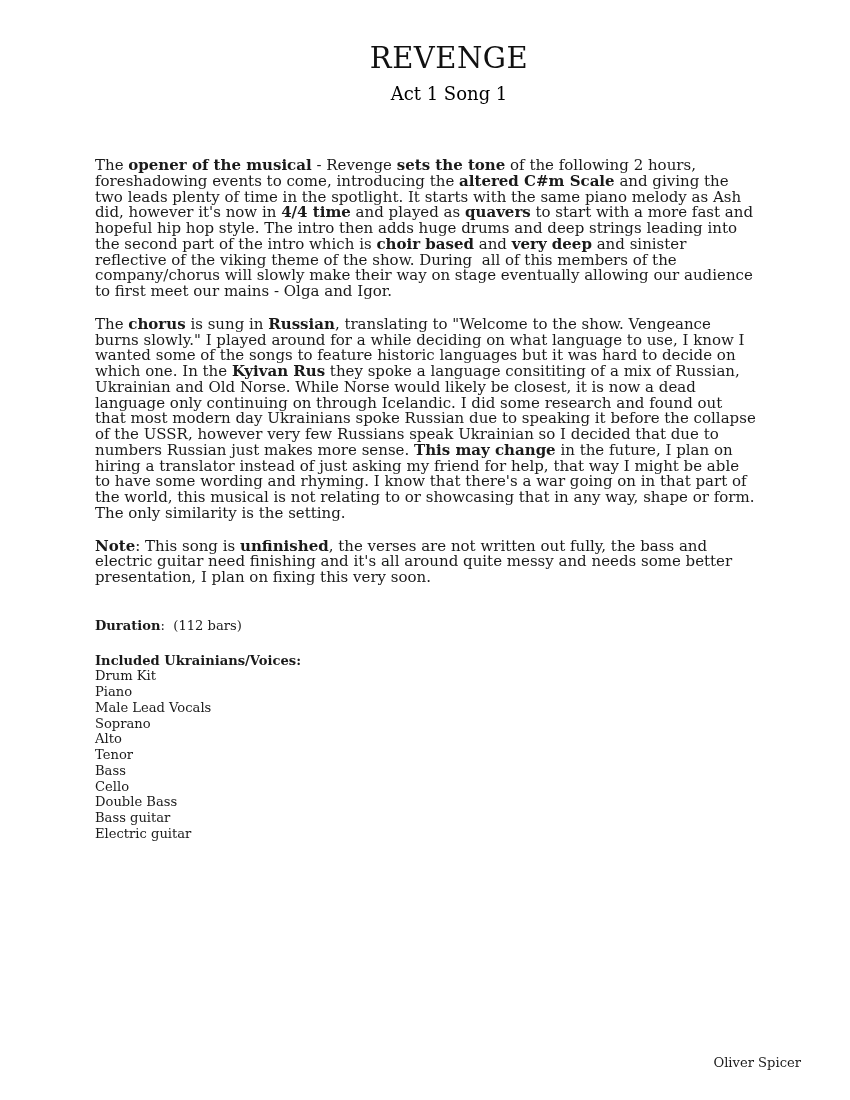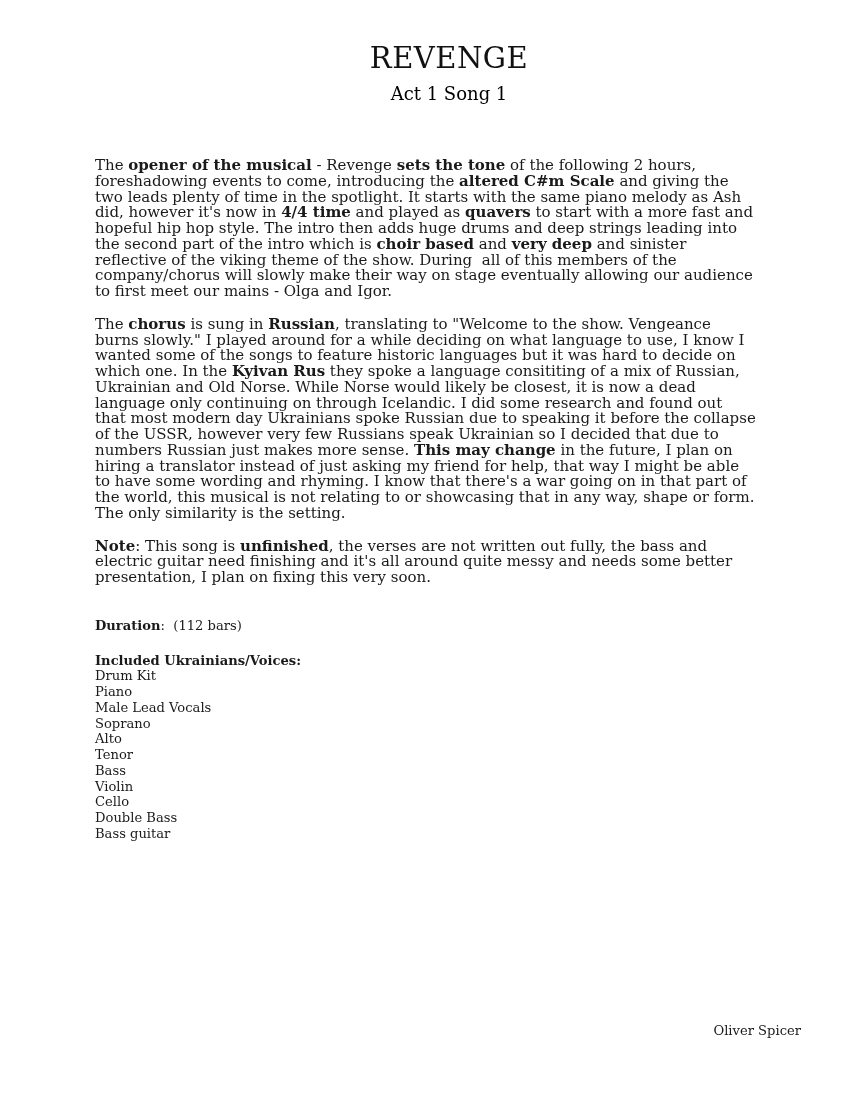--- a/index.html
+++ b/index.html
@@ -93,21 +93,21 @@
   ul.instr-list li {
     margin: 0;
     padding: 0;
     line-height: 15.75px;
     font-size: 13.1px;
   }
 
   .footer {
     position: absolute;
     right: 73px;
-    bottom: 61px;
+    bottom: 29px;
     font-size: 13.1px;
     line-height: 15.75px;
     color: #1a1a1a;
     text-align: right;
   }
 </style>
 </head>
 <body>
 
 <div class="page">
@@ -130,24 +130,24 @@
     <div class="instr-block">
       <div class="instr-heading">Included Ukrainians/Voices:</div>
       <ul class="instr-list">
         <li>Drum Kit</li>
         <li>Piano</li>
         <li>Male Lead Vocals</li>
         <li>Soprano</li>
         <li>Alto</li>
         <li>Tenor</li>
         <li>Bass</li>
-        <li>Violin</li>
         <li>Cello</li>
         <li>Double Bass</li>
         <li>Bass guitar</li>
+        <li>Electric guitar</li>
       </ul>
     </div>
 
   </div>
 
   <div class="footer">Oliver Spicer</div>
 
 </div>
 
 </body></html>

